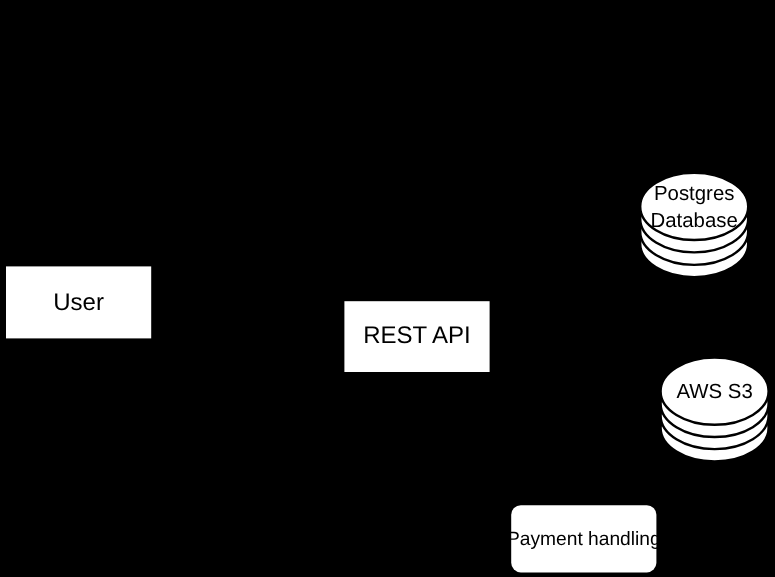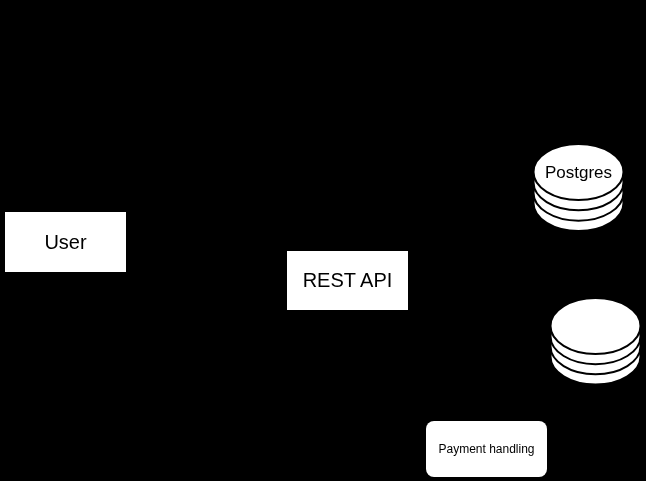--- a/index.html
+++ b/index.html
@@ -35,21 +35,21 @@
     line-height:27px;
     color:var(--text);
     display:block;
     white-space:nowrap;
   }
   .rounded-node{
     background:var(--fill);
     border-radius:8px;
   }
   .small-label{
-    font-size:12px;
+    font-size:16px;
     line-height:17px;
     color:var(--text);
     display:block;
     white-space:nowrap;
   }
   .disk-node{
     position:absolute;
   }
   .disk-node svg{
     position:absolute;
@@ -80,48 +80,50 @@
     color:var(--text);
     display:block;
     white-space:nowrap;
   }
 </style>
 </head>
 <body>
 
 <div class="canvas">
 
-  <div class="node rect-node" style="left:5px;top:212px;width:121px;height:60px;">
+  <div class="node rect-node" style="left:5px;top:222px;width:121px;height:60px;">
     <span class="big-label">User</span>
   </div>
 
   <div class="node rect-node" style="left:287px;top:231px;width:121px;height:59px;margin-top:20px;">
     <span class="big-label">REST API</span>
   </div>
 
   <div class="disk-node" style="left:532px;top:143px;width:93px;height:90px;">
     <svg viewBox="0 0 93 90" preserveAspectRatio="none" aria-hidden="true">
       <ellipse cx="46.5" cy="60" rx="45" ry="28"></ellipse>
       <ellipse cx="46.5" cy="49.7" rx="45" ry="28"></ellipse>
       <ellipse cx="46.5" cy="39.3" rx="45" ry="28"></ellipse>
       <ellipse cx="46.5" cy="29" rx="45" ry="28"></ellipse>
     </svg>
     <div class="disk-label">
       <span class="disk-line">Postgres</span>
+      <span class="disk-line">Database</span>
     </div>
   </div>
 
   <div class="disk-node" style="left:549px;top:297px;width:93px;height:89px;">
     <svg viewBox="0 0 93 89" preserveAspectRatio="none" aria-hidden="true">
       <ellipse cx="46.5" cy="59.5" rx="45" ry="28"></ellipse>
       <ellipse cx="46.5" cy="49.3" rx="45" ry="28"></ellipse>
       <ellipse cx="46.5" cy="39.2" rx="45" ry="28"></ellipse>
       <ellipse cx="46.5" cy="29" rx="45" ry="28"></ellipse>
     </svg>
     <div class="disk-label">
+      <span class="disk-line">AWS S3</span>
     </div>
   </div>
 
   <div class="node rounded-node" style="left:426px;top:421px;width:121px;height:56px;">
     <span class="small-label">Payment handling</span>
   </div>
 
 </div>
 
 </body></html>

